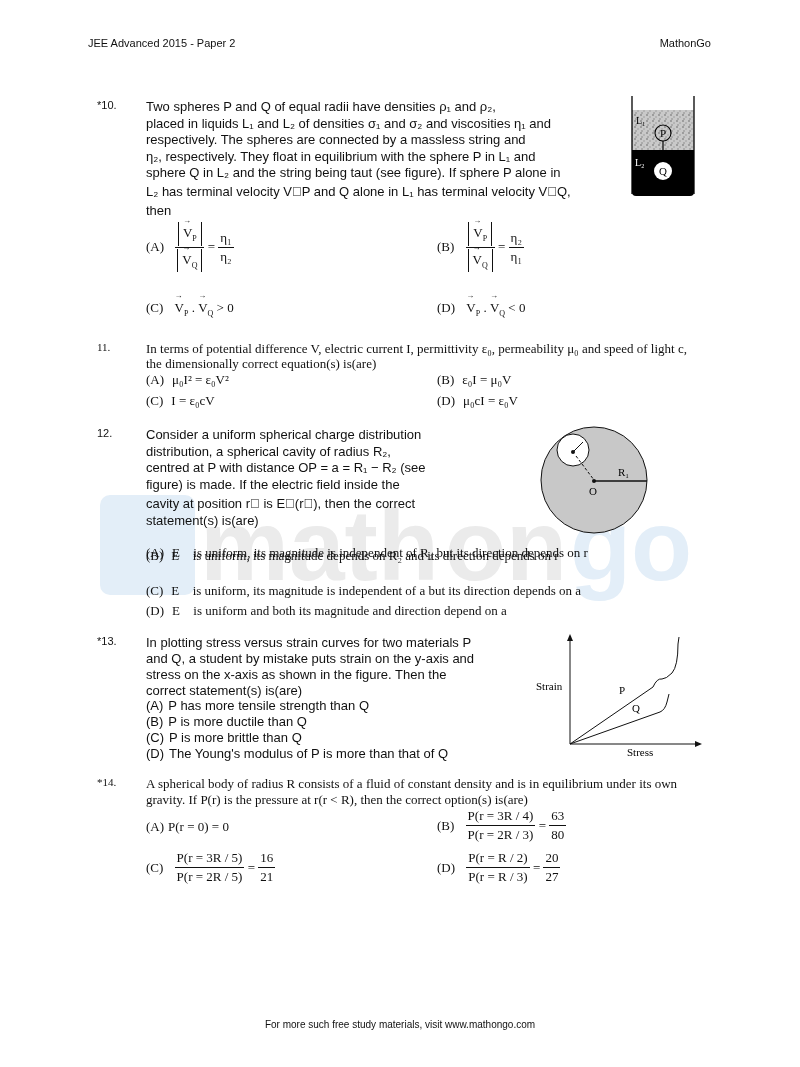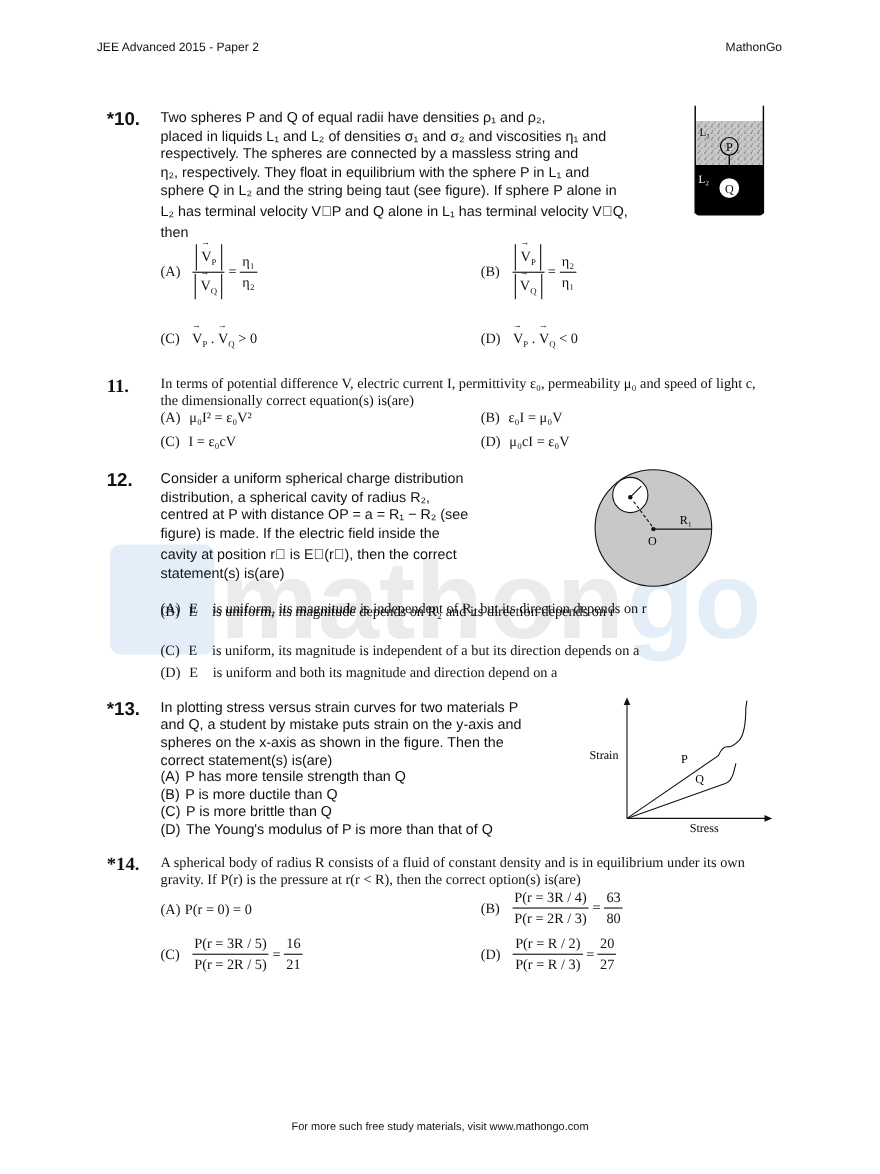--- a/index.html
+++ b/index.html
@@ -1,21 +1,21 @@
 <!DOCTYPE html>
 <html><head>
 <meta charset="utf-8">
 <style>
   html, body { margin: 0; padding: 0; background: #ffffff; }
   body { width: 800px; height: 1067px; position: relative; overflow: hidden; color: #111; }
   .sans { font-family: "Liberation Sans", sans-serif; }
   .serif { font-family: "Liberation Serif", serif; }
   .abs { position: absolute; }
   .hdr { font-size: 11px; top: 37px; }
-  .qnum { position: absolute; left: 97px; font-size: 17px; font-weight: bold; }
+  .qnum { position: absolute; left: 97px; font-size: 11px; }
   .qtext { position: absolute; left: 146px; font-size: 13px; line-height: 16.6px; text-align: justify; }
   .opt { position: absolute; font-size: 13px; white-space: nowrap; }
   .opt .lbl { margin-right: 8px; }
   .frac { display: inline-block; vertical-align: middle; text-align: center; }
   .frac .num { display: block; padding: 0 2px 1px; border-bottom: 1px solid #111; text-align: center; }
   .frac .den { display: block; padding: 1px 2px 0; }
   .vec { position: relative; display: inline-block; }
   .vec::before { content: "→"; position: absolute; top: -9px; left: 0; font-size: 8px; }
   .absbar { display: inline-block; border-left: 1px solid #111; border-right: 1px solid #111; padding: 3px 4px; }
   sub.s { font-size: 8px; }
@@ -144,21 +144,21 @@
 </div>
 <div class="serif opt" style="left:146px; top:545px;"><span class="lbl">(A)</span><span>E⃗ is uniform, its magnitude is independent of R₂ but its direction depends on r⃗</span></div>
 <div class="serif opt" style="left:146px; top:548px;"><span class="lbl">(B)</span><span>E⃗ is uniform, its magnitude depends on R₂ and its direction depends on r⃗</span></div>
 <div class="serif opt" style="left:146px; top:583px;"><span class="lbl">(C)</span><span>E⃗ is uniform, its magnitude is independent of a but its direction depends on a⃗</span></div>
 <div class="serif opt" style="left:146px; top:603px;"><span class="lbl">(D)</span><span>E⃗ is uniform and both its magnitude and direction depend on a⃗</span></div>
 
 <div class="sans qnum" style="top:635px;">*13.</div>
 <div class="sans qtext" style="top:635px; width:346px; line-height:16px;">
   <div>In plotting stress versus strain curves for two materials P</div>
   <div>and Q, a student by mistake puts strain on the y-axis and</div>
-  <div>spheres on the x-axis as shown in the figure. Then the</div>
+  <div>stress on the x-axis as shown in the figure. Then the</div>
   <div>correct statement(s) is(are)</div>
 </div>
 <div class="sans opt" style="left:146px; top:698px; line-height:16px;"><span class="lbl" style="margin-right:5px;">(A)</span><span>P has more tensile strength than Q</span></div>
 <div class="sans opt" style="left:146px; top:714px; line-height:16px;"><span class="lbl" style="margin-right:5px;">(B)</span><span>P is more ductile than Q</span></div>
 <div class="sans opt" style="left:146px; top:730px; line-height:16px;"><span class="lbl" style="margin-right:5px;">(C)</span><span>P is more brittle than Q</span></div>
 <div class="sans opt" style="left:146px; top:746px; line-height:16px;"><span class="lbl" style="margin-right:5px;">(D)</span><span>The Young's modulus of P is more than that of Q</span></div>
 <div class="abs" style="left:535px; top:632px;">
   <svg width="175" height="128" viewBox="0 0 175 128">
     <line x1="35" y1="112" x2="35" y2="5" stroke="#111" stroke-width="1"></line>
     <polygon points="35,2 32,9 38,9" fill="#111"></polygon>

